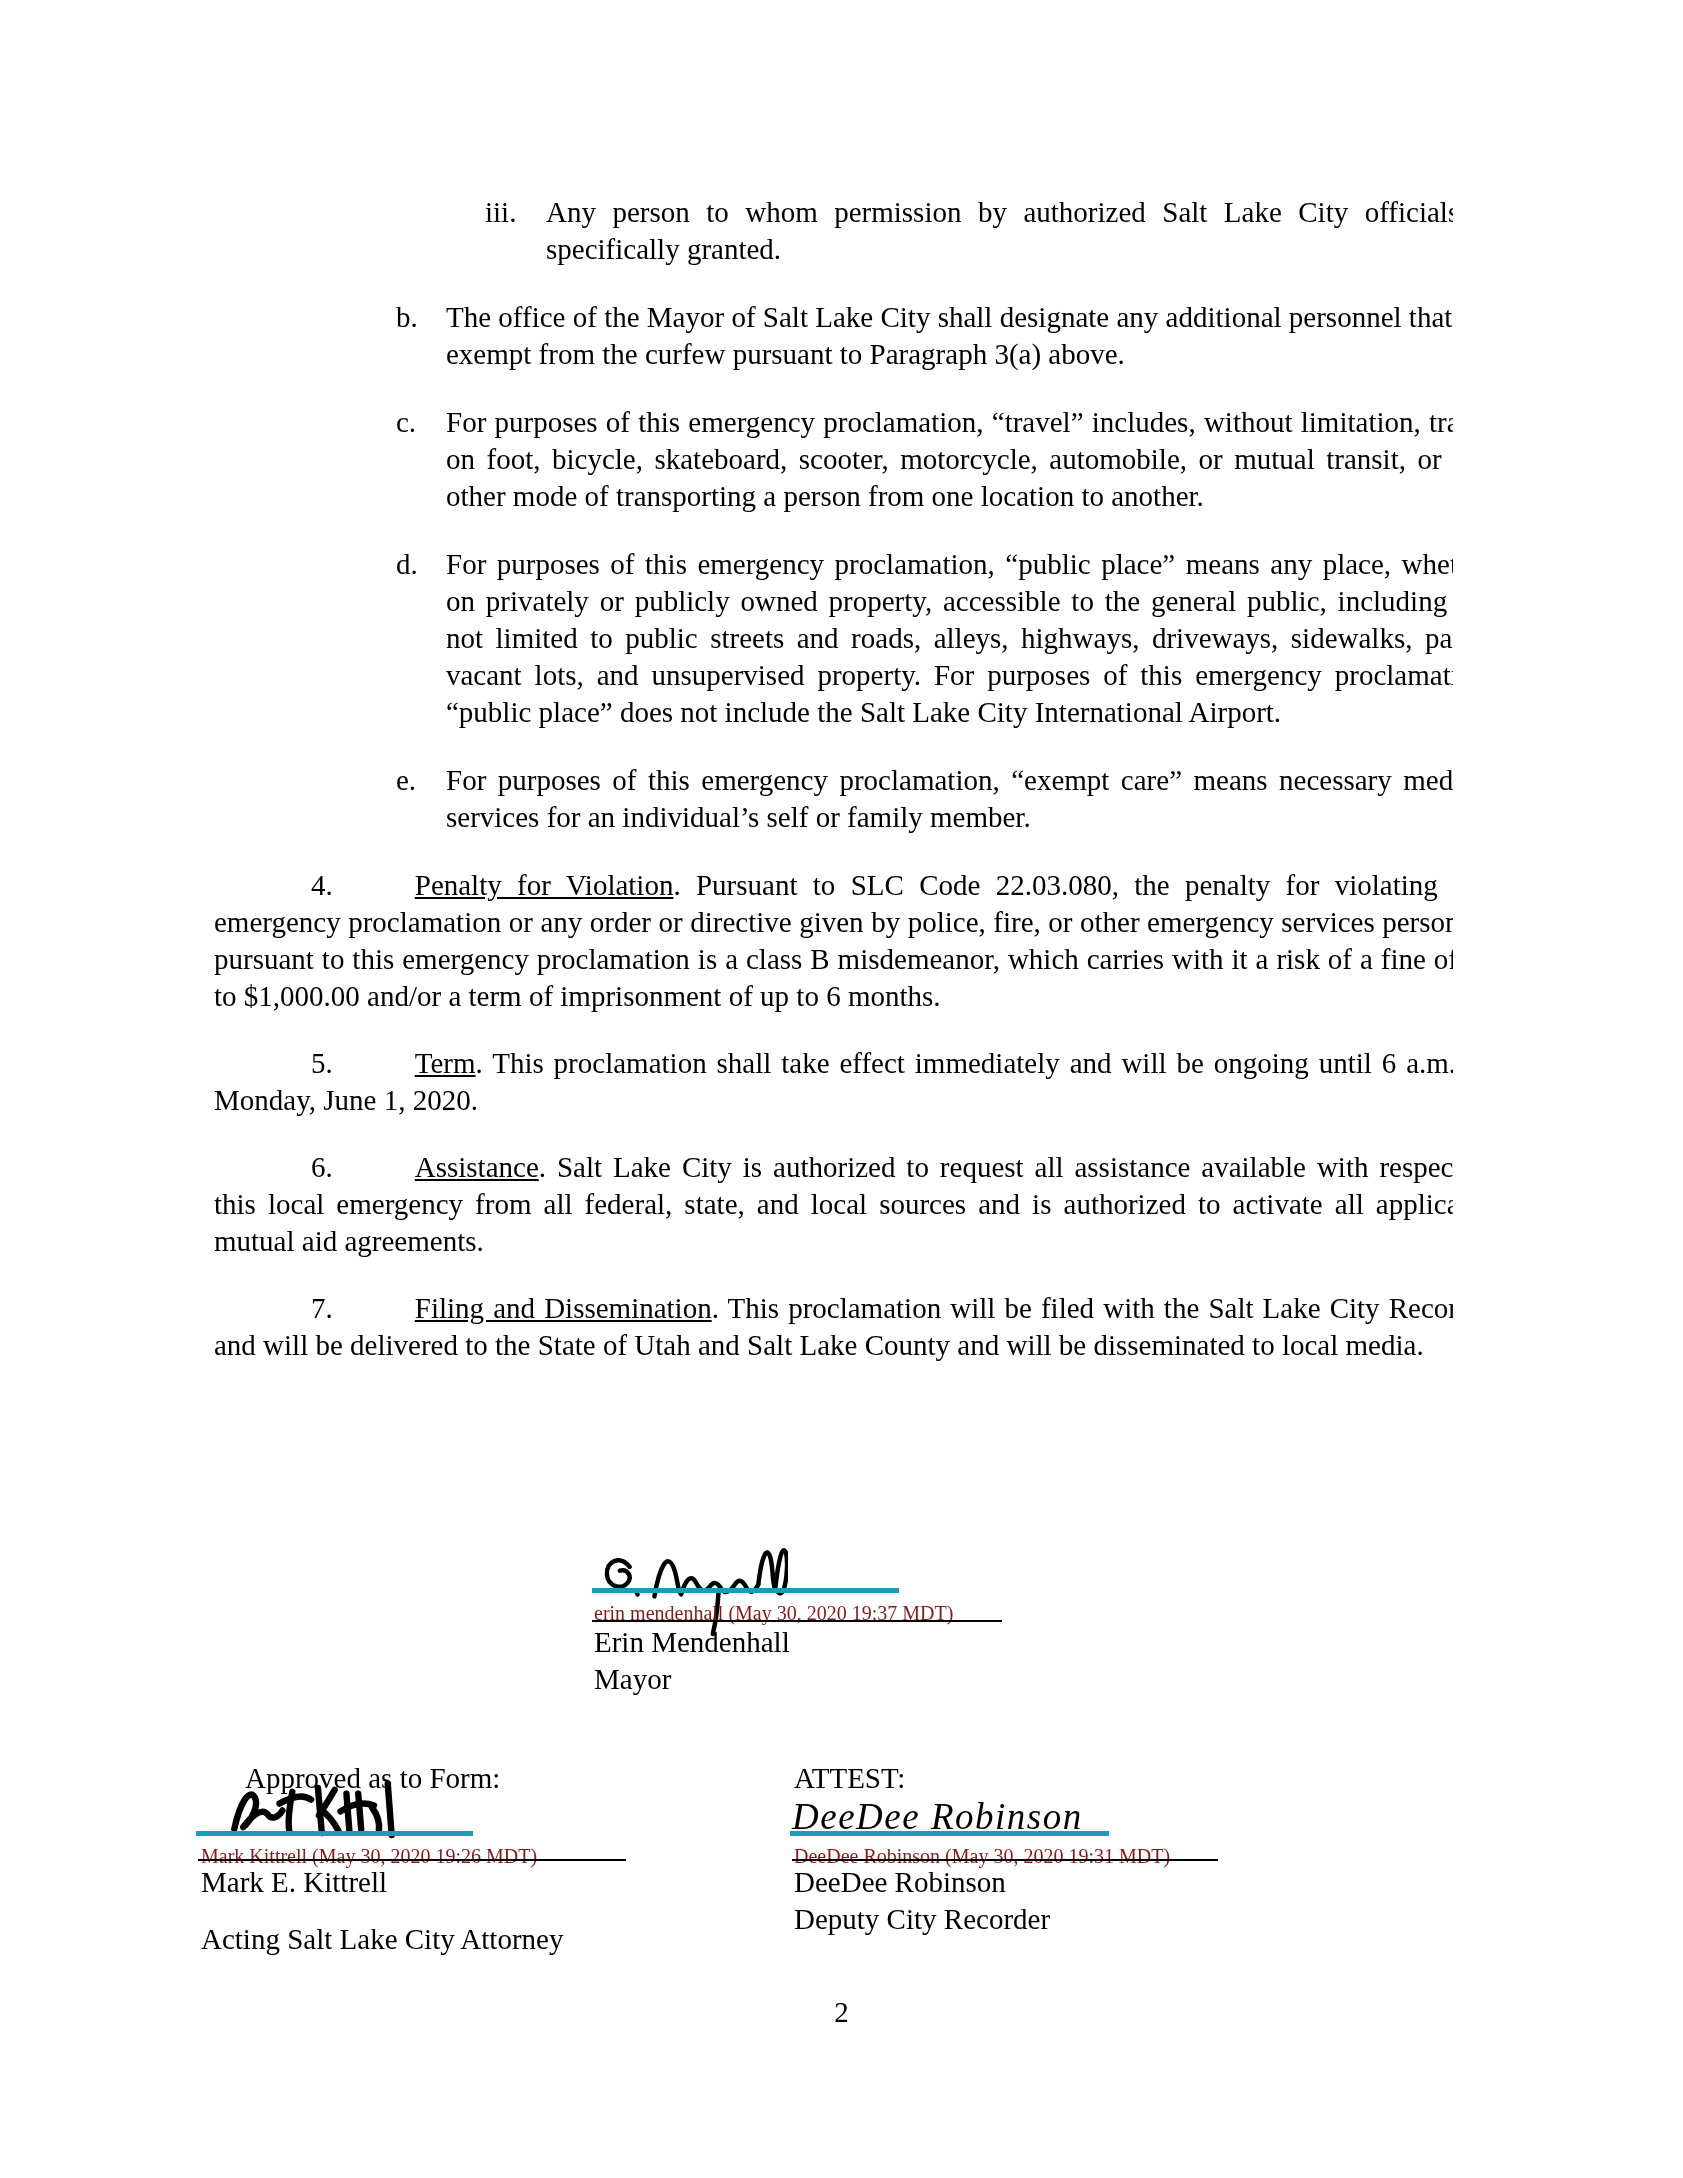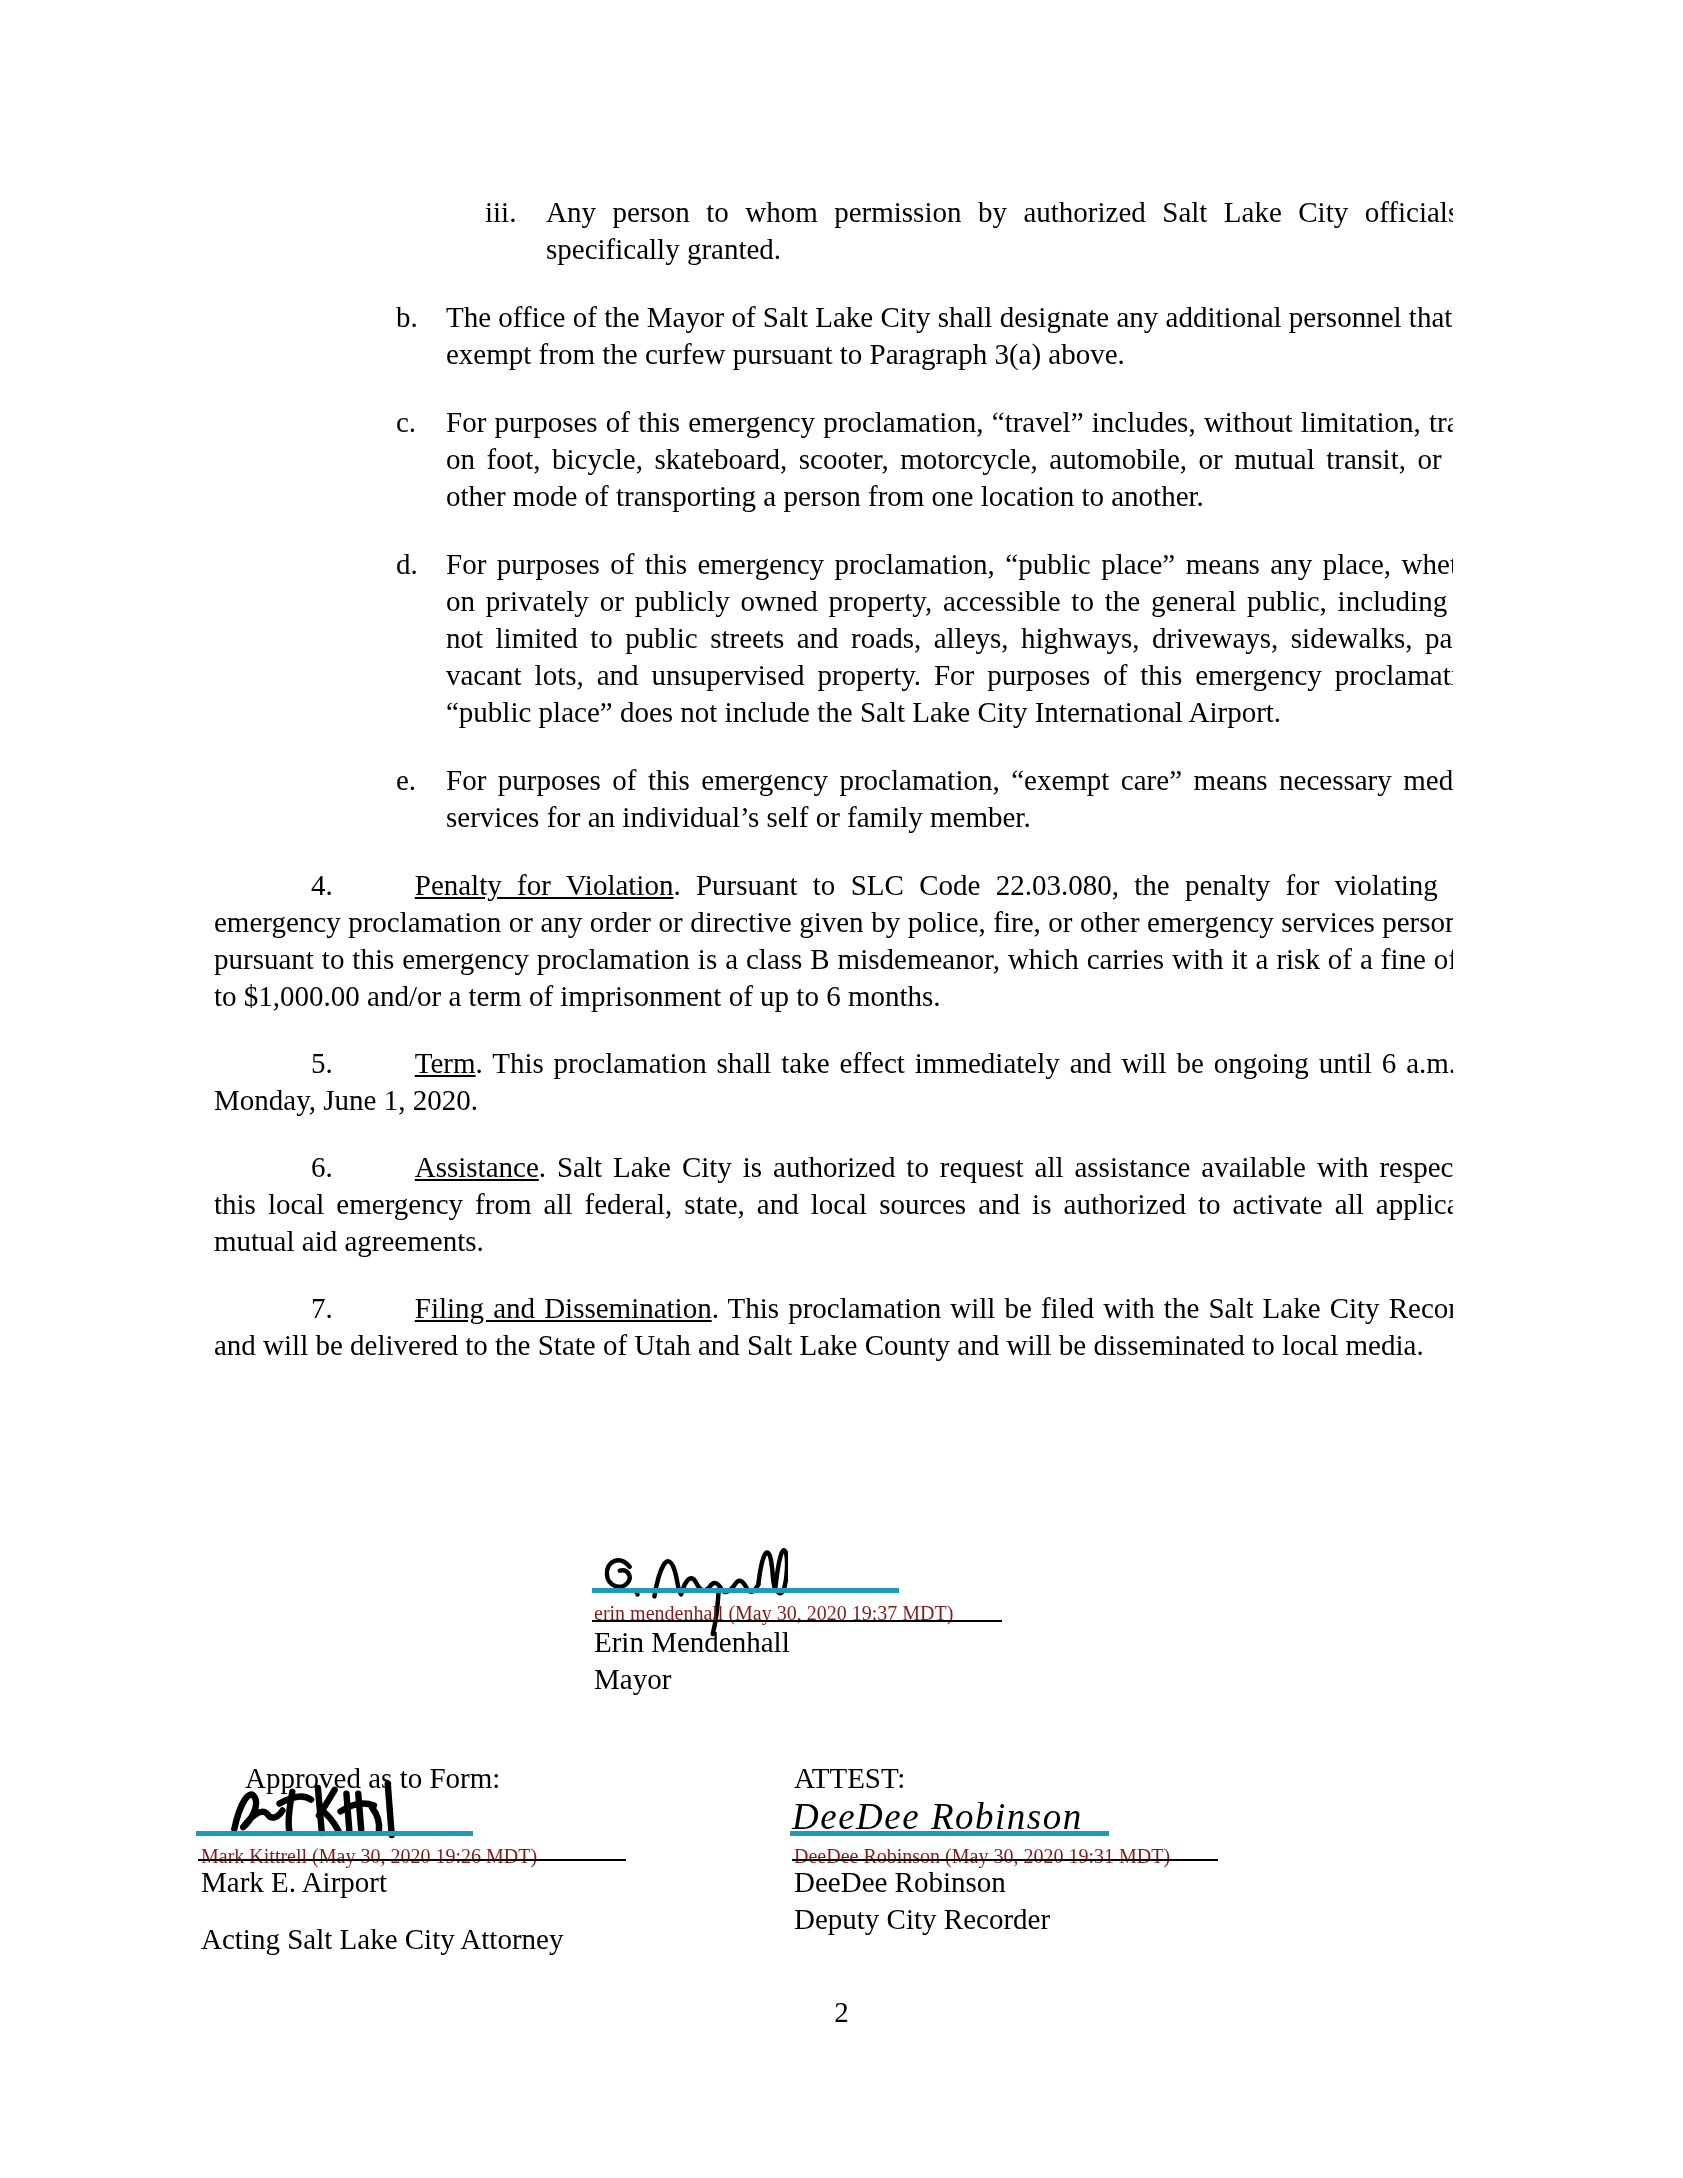--- a/index.html
+++ b/index.html
@@ -108,21 +108,21 @@
       <path stroke-width="6.5" d="M98,32 C106,38 112,46 116,54"></path>
       <path stroke-width="6.5" d="M124,16 L127,54"></path>
       <path stroke-width="6.5" d="M136,16 L139,52"></path>
       <path stroke-width="6.5" d="M118,34 C130,26 142,24 152,28"></path>
       <path stroke-width="6.5" d="M150,30 C156,38 158,46 157,54"></path>
       <path stroke-width="6.5" d="M166,6 L170,58"></path>
     </svg>
     <div class="teal-line" style="left:0; top:71px; width:277px;"></div>
     <div class="stamp" style="left:5px; top:78px;">Mark Kittrell (May 30, 2020 19:26 MDT)</div>
     <div class="bline" style="left:2px; top:99px; width:428px;"></div>
-    <div class="sig-name" style="left:5px; top:104px;">Mark E. Airport</div>
+    <div class="sig-name" style="left:5px; top:104px;">Mark E. Kittrell</div>
     <div class="sig-title" style="left:5px; top:141px;margin-top:20px;">Acting Salt Lake City Attorney</div>
   </div>
 
   <div class="sigblock" style="left:790px; top:1760px; width:455px; height:198px;">
     <div class="sig-label" style="left:4px; top:0;">ATTEST:</div>
     <div class="script-name" style="left:2px; top:38px;">DeeDee Robinson</div>
     <div class="teal-line" style="left:0; top:71px; width:319px;"></div>
     <div class="stamp" style="left:4px; top:78px;">DeeDee Robinson (May 30, 2020 19:31 MDT)</div>
     <div class="bline" style="left:2px; top:99px; width:426px;"></div>
     <div class="sig-name" style="left:4px; top:104px;">DeeDee Robinson</div>

